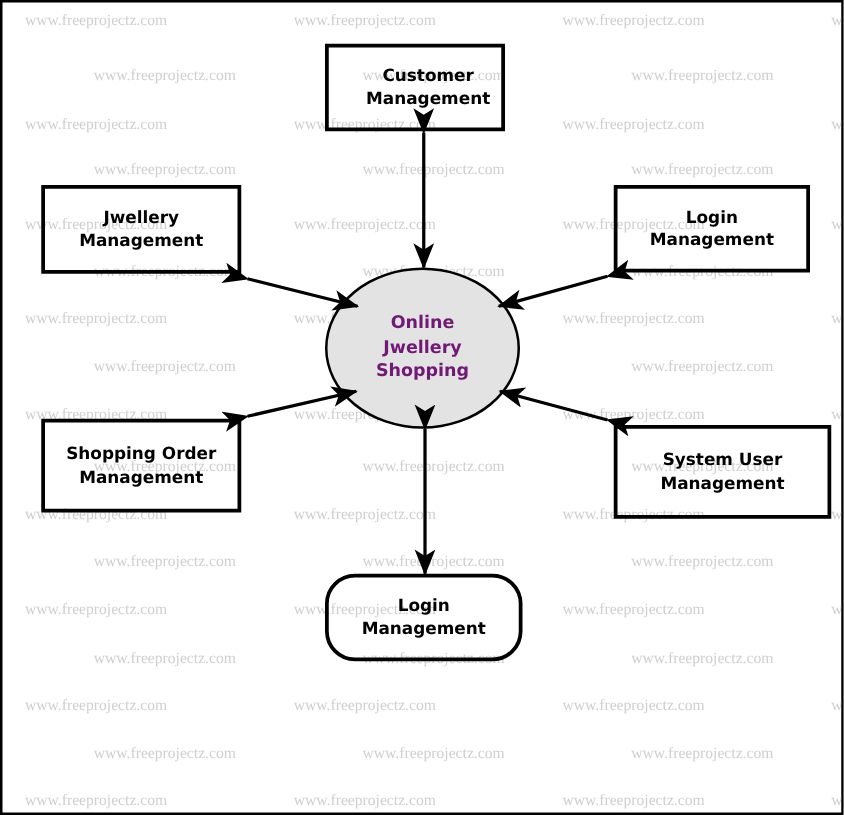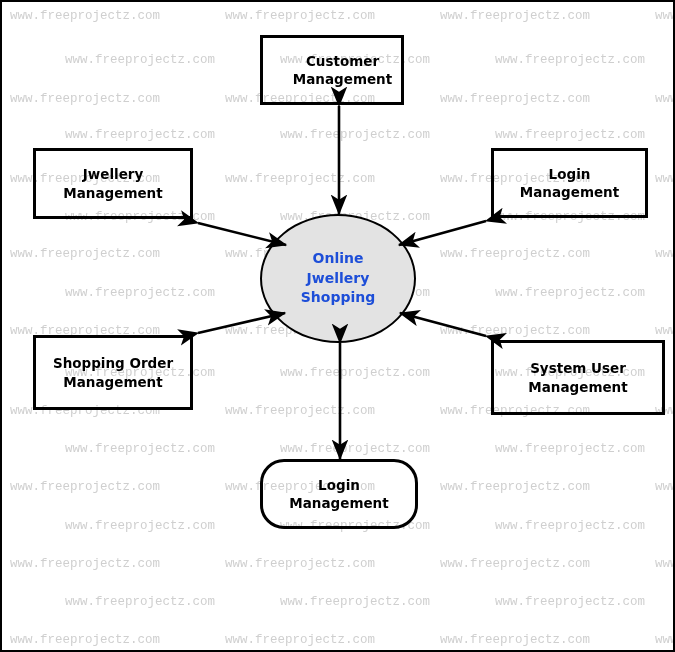--- a/index.html
+++ b/index.html
@@ -24,24 +24,25 @@
     position: absolute;
     left: 0; top: 0;
     width: 675px;
     height: 652px;
     pointer-events: none;
     z-index: 1;
   }
   .wm {
     position: absolute;
     color: #cfcfcf;
-    font-family: Liberation Mono, monospace;
+    font-family: Liberation Serif, serif;
     font-size: 12.5px;
     white-space: nowrap;
     letter-spacing: 0px;
+    margin-left: 10px;
   }
   
   #diagram {
     position: absolute;
     left: 0; top: 0;
     width: 675px;
     height: 652px;
     z-index: 2;
   }
   .node-box {
@@ -70,21 +71,21 @@
     border-radius: 50%;
     background: #e3e3e3;
     display: flex;
     align-items: center;
     justify-content: center;
     text-align: center;
     font-family: "DejaVu Sans", sans-serif;
     font-weight: bold;
     font-size: 14px;
     line-height: 1.4;
-    color: #1d4ed8;
+    color: #701a75;
   }
   .process-circle .lbl {
     display: block;
     white-space: pre-line;
   }
   .title-bar {
     position: absolute;
     box-sizing: border-box;
     border: 3px solid #000000;
     background: transparent;

